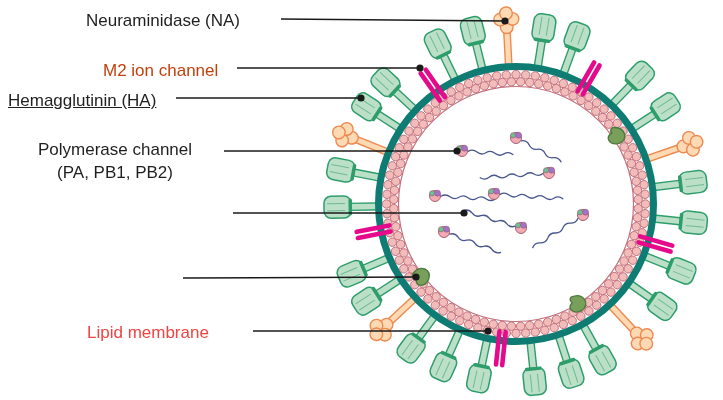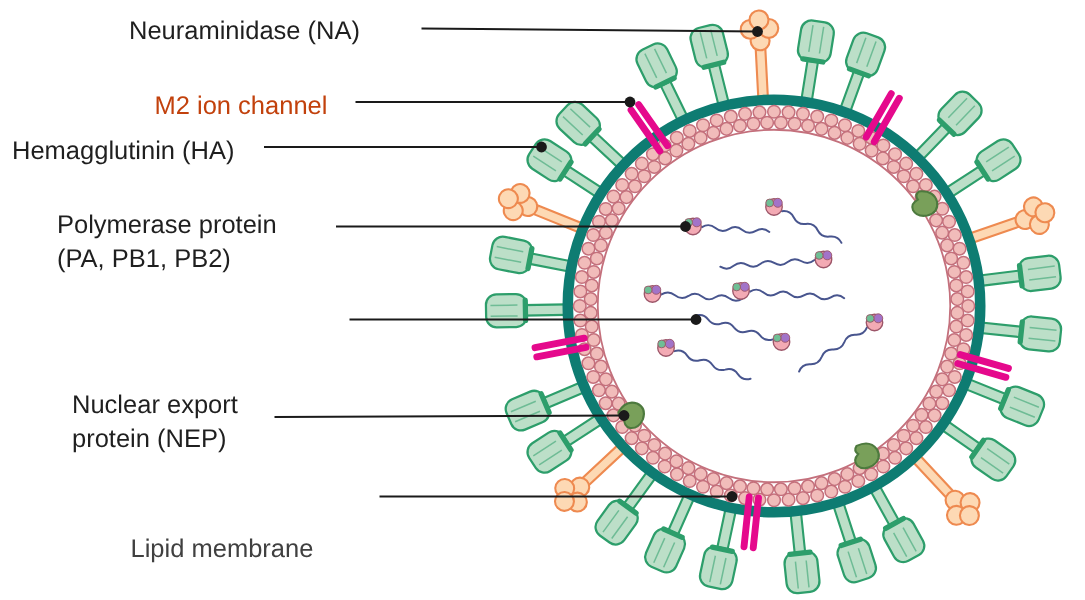--- a/index.html
+++ b/index.html
@@ -1,17 +1,17 @@
 <!DOCTYPE html>
 <html><head>
 <meta charset="utf-8">
 <style>
   html,body{margin:0;padding:0;background:#fff;}
   .stage{position:relative;width:723px;height:400px;background:#ffffff;overflow:hidden;
-         font-family:"Liberation Sans",sans-serif;}
+         font-family:"Liberation Sans",sans-serif;text-align:center;}
   .stage svg{position:absolute;left:0;top:0;}
   .lbl{position:absolute;font-size:17px;line-height:23px;color:#1f1f1f;white-space:pre-line;}
 </style>
 </head>
 <body>
 
 <div class="stage">
   <svg id="virus" width="723" height="400" viewBox="0 0 723 400">
       <g transform="translate(516,204) rotate(-7)">
         <rect x="126" y="-3.5" width="44" height="7" rx="3" fill="#bcdfc8" stroke="#2d9e6b" stroke-width="1.4"></rect>
@@ -440,19 +440,17 @@
       <line x1="233" y1="213" x2="464" y2="213" stroke="#1a1a1a" stroke-width="1.4"></line>
       <circle cx="464" cy="213" r="3.6" fill="#1a1a1a"></circle>
       <line x1="183" y1="278" x2="416" y2="277" stroke="#1a1a1a" stroke-width="1.4"></line>
       <circle cx="416" cy="277" r="3.6" fill="#1a1a1a"></circle>
       <line x1="253" y1="331" x2="488" y2="331" stroke="#1a1a1a" stroke-width="1.4"></line>
       <circle cx="488" cy="331" r="3.6" fill="#1a1a1a"></circle>
     </svg>
 
   <div class="lbl" style="left: 86px; top: 9px; color: rgb(31, 31, 31);">Neuraminidase (NA)</div>
   <div class="lbl" style="left: 103px; top: 59px; color: #c2410c;">M2 ion channel</div>
-  <div class="lbl" style="left: 8px; top: 89px; color: rgb(31, 31, 31);">Hemagglutinin (HA)</div>
-  <div class="lbl" style="left: 38px; top: 138px; color: rgb(31, 31, 31);">Polymerase protein
+  <div class="lbl" style="left: 8px; top: 89px; color: rgb(31, 31, 31); text-decoration: underline;">Hemagglutinin (HA)</div>
+  <div class="lbl" style="left: 38px; top: 138px; color: rgb(31, 31, 31);">Polymerase channel
 (PA, PB1, PB2)</div>
-  <div class="lbl" style="left: 48px; top: 258px; color: rgb(31, 31, 31);">Nuclear export
-protein (NEP)</div>
-  <div class="lbl" style="left: 87px; top: 321px; color: #404040; margin-top: 33px;">Lipid membrane</div>
+  <div class="lbl" style="left: 87px; top: 321px; color: #ef4444;">Lipid membrane</div>
 </div>
 
 </body></html>

